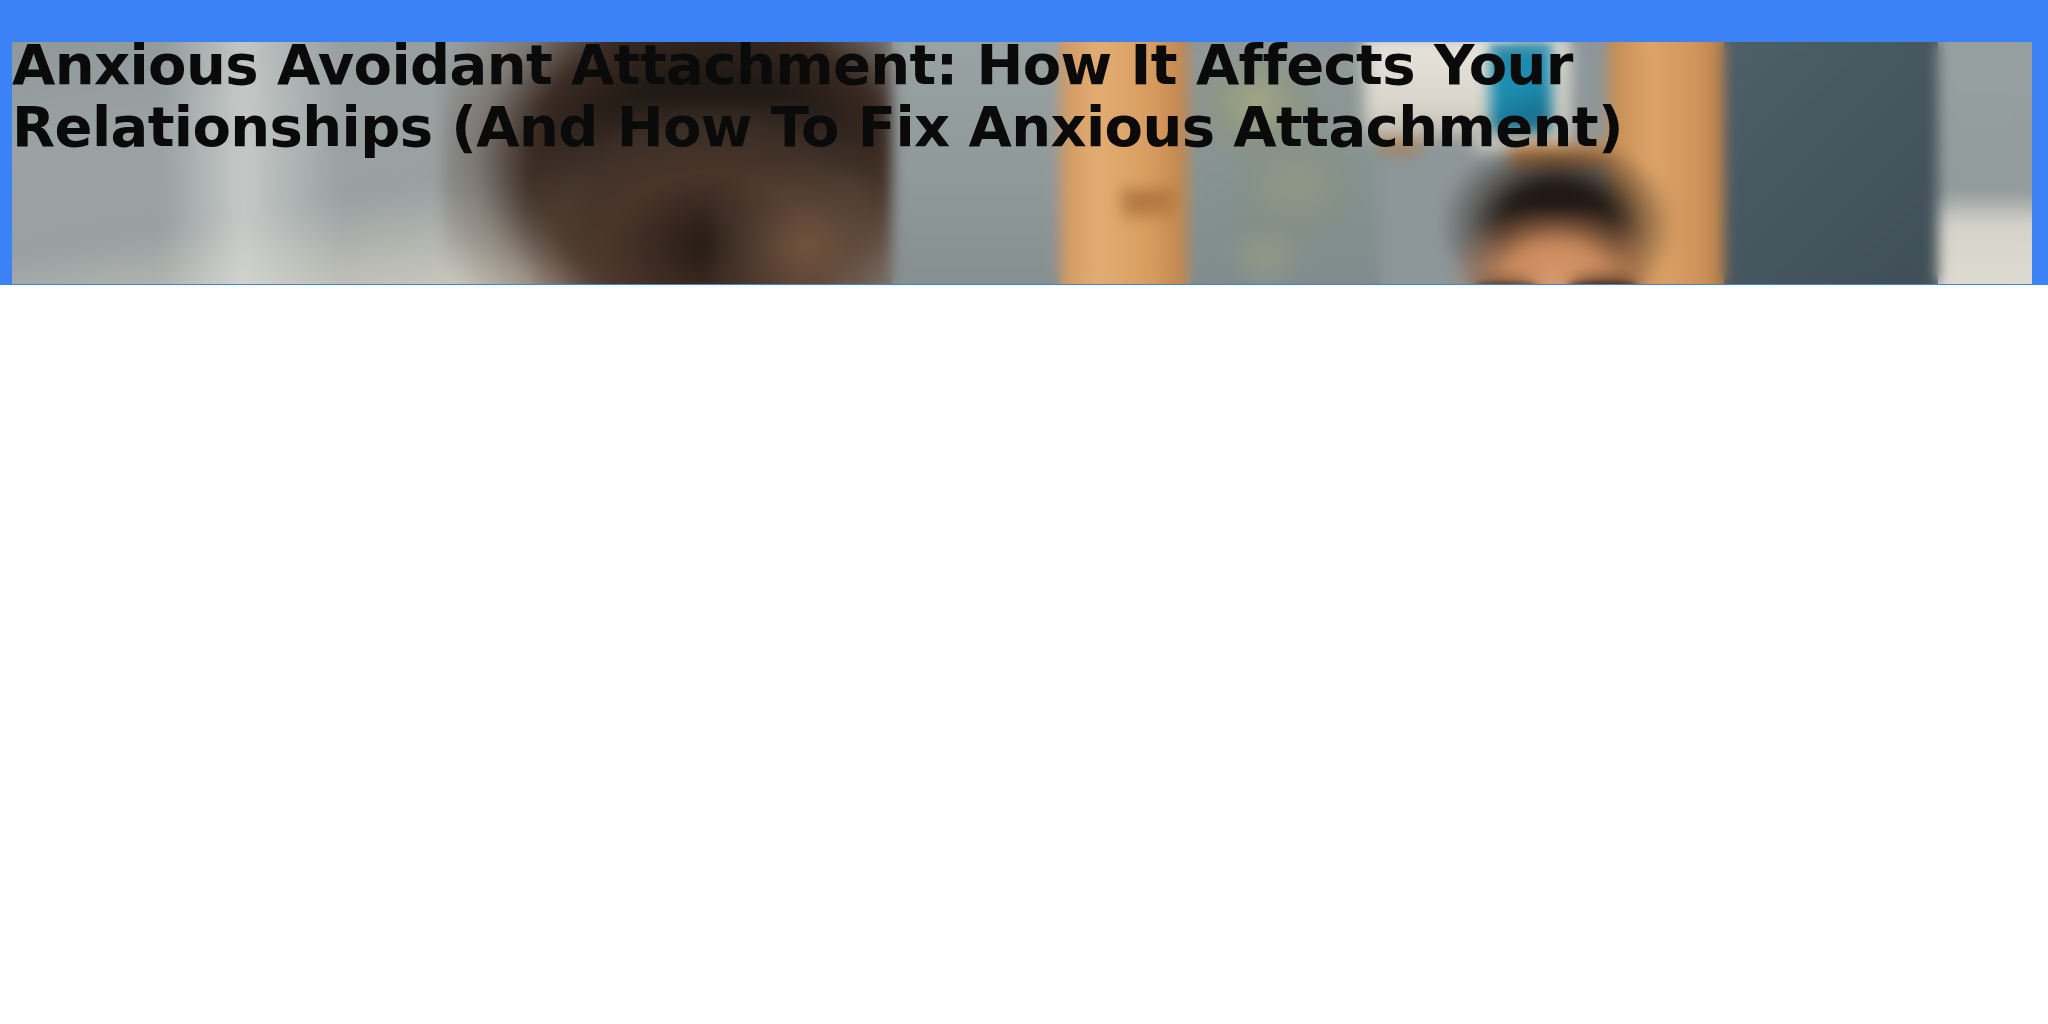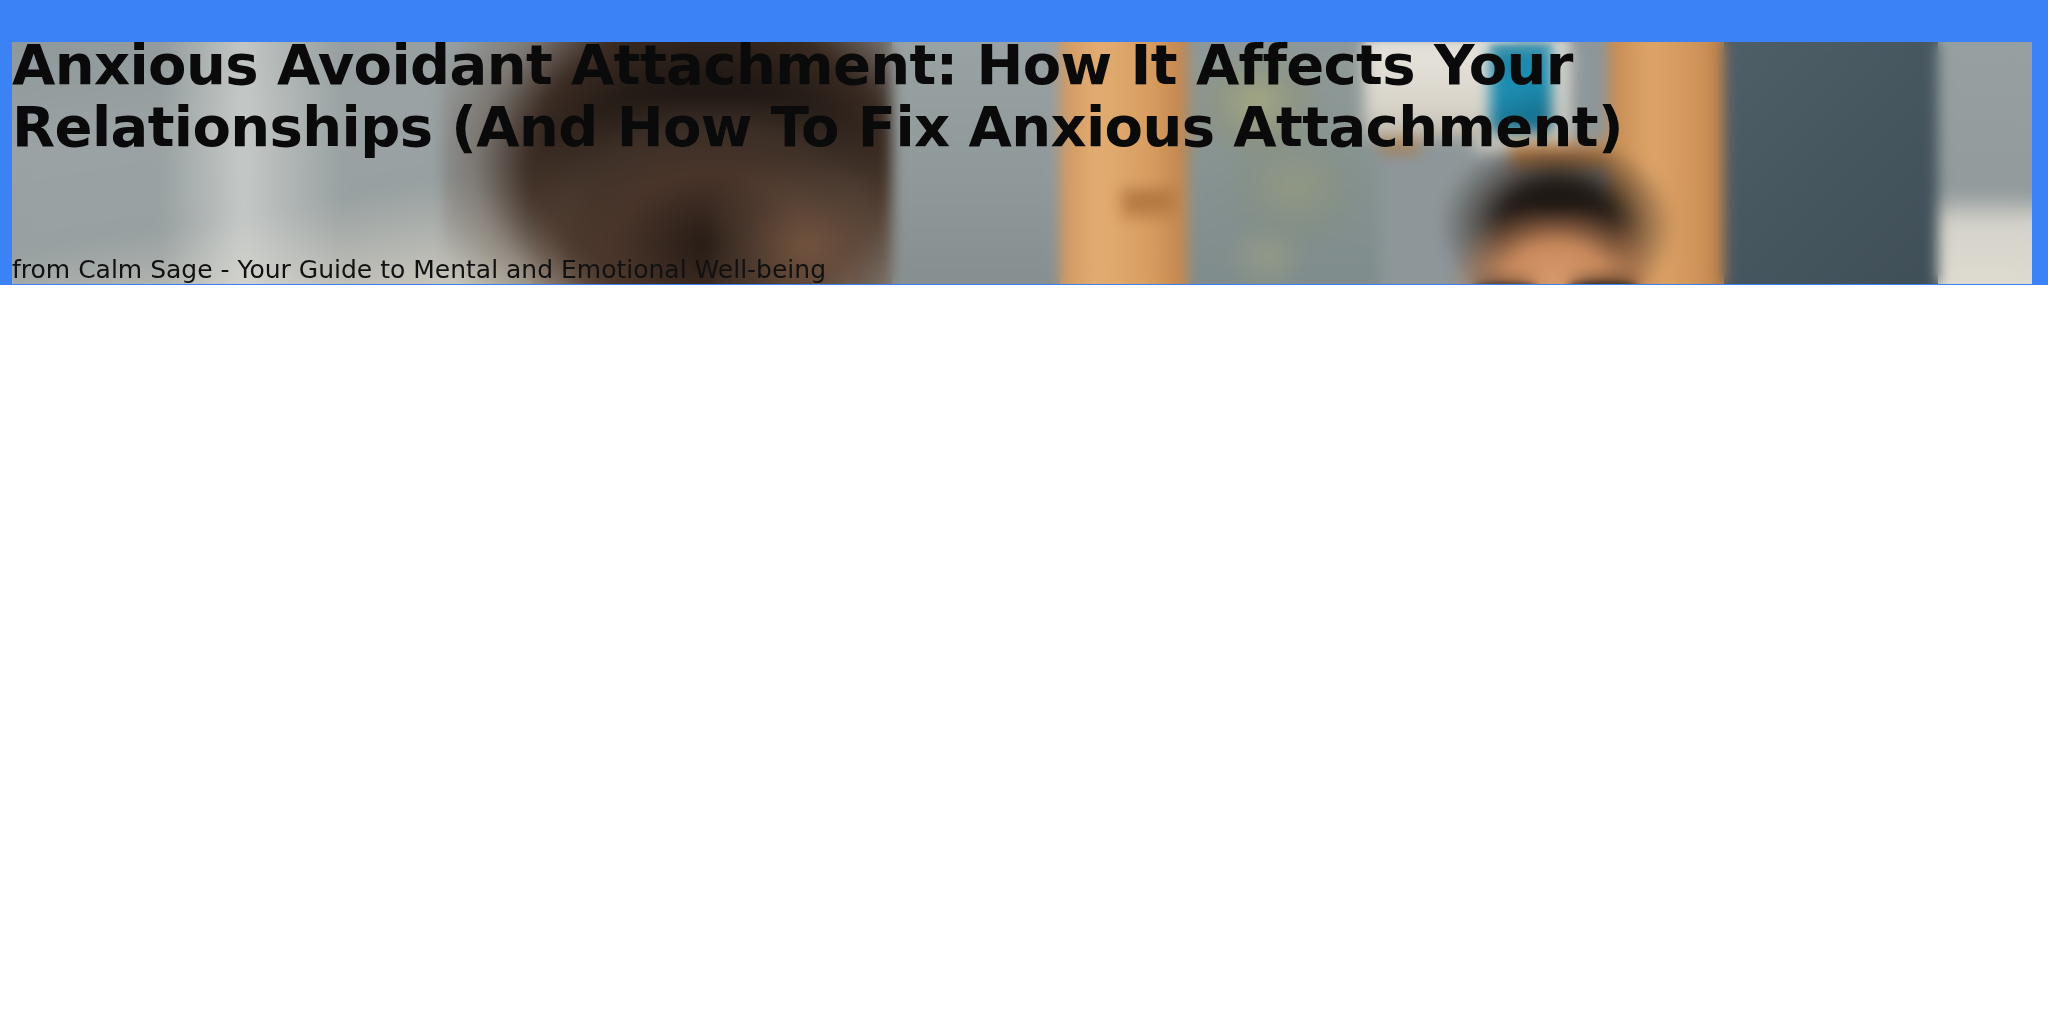--- a/index.html
+++ b/index.html
@@ -278,20 +278,19 @@
       <div class="ph-man-hair"></div>
       <div class="ph-man-face"></div>
       <div class="ph-brow-l"></div>
       <div class="ph-brow-r"></div>
 
       <div class="hero-photo-blur"></div>
     </div>
 
     <div class="hero-text">
       <h1 class="article-title">Anxious Avoidant Attachment: How It Affects Your Relationships (And How To Fix Anxious Attachment)</h1>
-      <p class="article-source">from Calm Sage - Your Guide to Mental and Emotional Well-being</p>
     </div>
 
   </div>
 
   <div class="page-body"></div>
 
 </div>
 
 </body></html>

